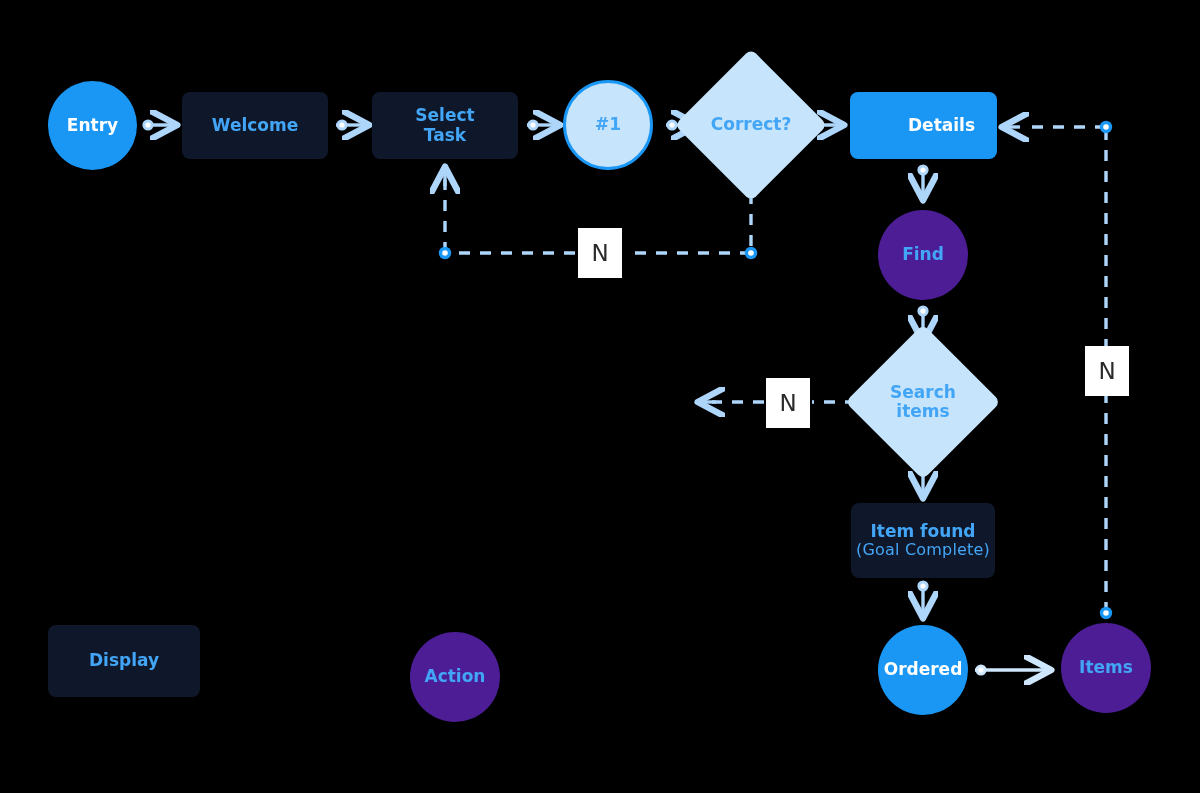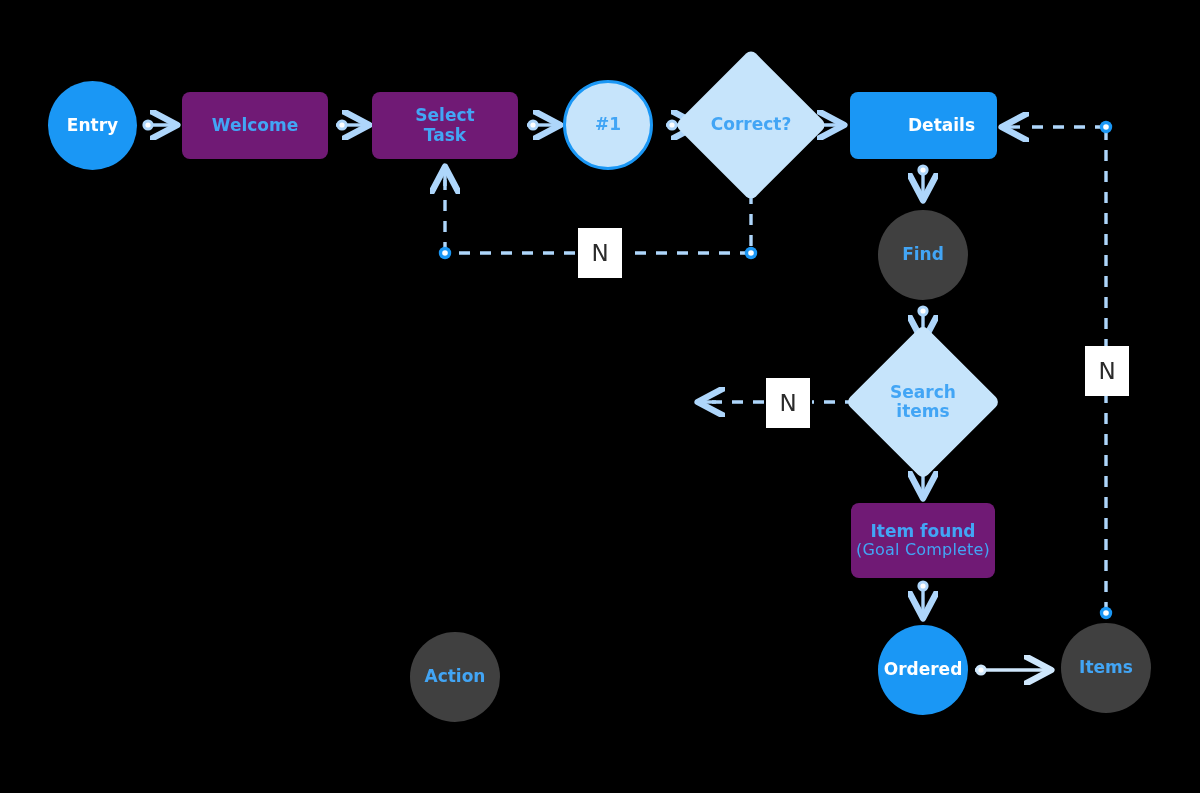--- a/index.html
+++ b/index.html
@@ -8,24 +8,24 @@
     font-family:"DejaVu Sans", sans-serif;
     width:1200px;height:793px;overflow:hidden;
   }
   #stage{position:relative;width:1200px;height:793px;background:#000;}
   #wires{position:absolute;left:0;top:0;width:1200px;height:793px;}
 
   .node{position:absolute;box-sizing:border-box;display:flex;
         align-items:center;justify-content:center;text-align:center;
         font-weight:bold;line-height:1.15;}
 
-  .box{border-radius:8px;background:#701a75;color:#42a5f5;font-size:17px;}
+  .box{border-radius:8px;background:#0f172a;color:#42a5f5;font-size:17px;}
   .box.solid{background:#1a97f5;color:#ffffff;padding-left:36px;}
 
-  .circ{border-radius:50%;background:#404040;color:#42a5f5;font-size:17px;}
+  .circ{border-radius:50%;background:#4c1d95;color:#42a5f5;font-size:17px;}
   .circ.solid{background:#1a97f5;color:#ffffff;}
   .circ.ring{background:#c6e4fb;color:#42a5f5;border:3px solid #1a97f5;}
 
   .dia{background:transparent;}
   .dia .dshape{position:absolute;left:0;top:0;width:100%;height:100%;
       background:#c6e4fb;transform:rotate(45deg);border-radius:7px;}
   .dia .dlabel{position:relative;z-index:2;color:#42a5f5;font-size:17px;
       font-weight:bold;line-height:1.12;}
 
   .sub{display:block;font-size:16px;font-weight:normal;letter-spacing:.2px;}
@@ -232,19 +232,22 @@
   </div>
 
   <div class="nlabel" style="left:766px;top:378px;width:44px;height:50px;">
     <span>N</span>
   </div>
 
   <div class="nlabel" style="left:1085px;top:346px;width:44px;height:50px;">
     <span>N</span>
   </div>
 
+  <div class="node box" style="left:48px;top:625px;width:152px;height:72px;">
+    <span>Display</span>
+  </div>
 
 
   <div class="node circ" style="left:410px;top:632px;width:90px;height:90px;">
     <span>Action</span>
   </div>
 
 </div>
 
 </body></html>

